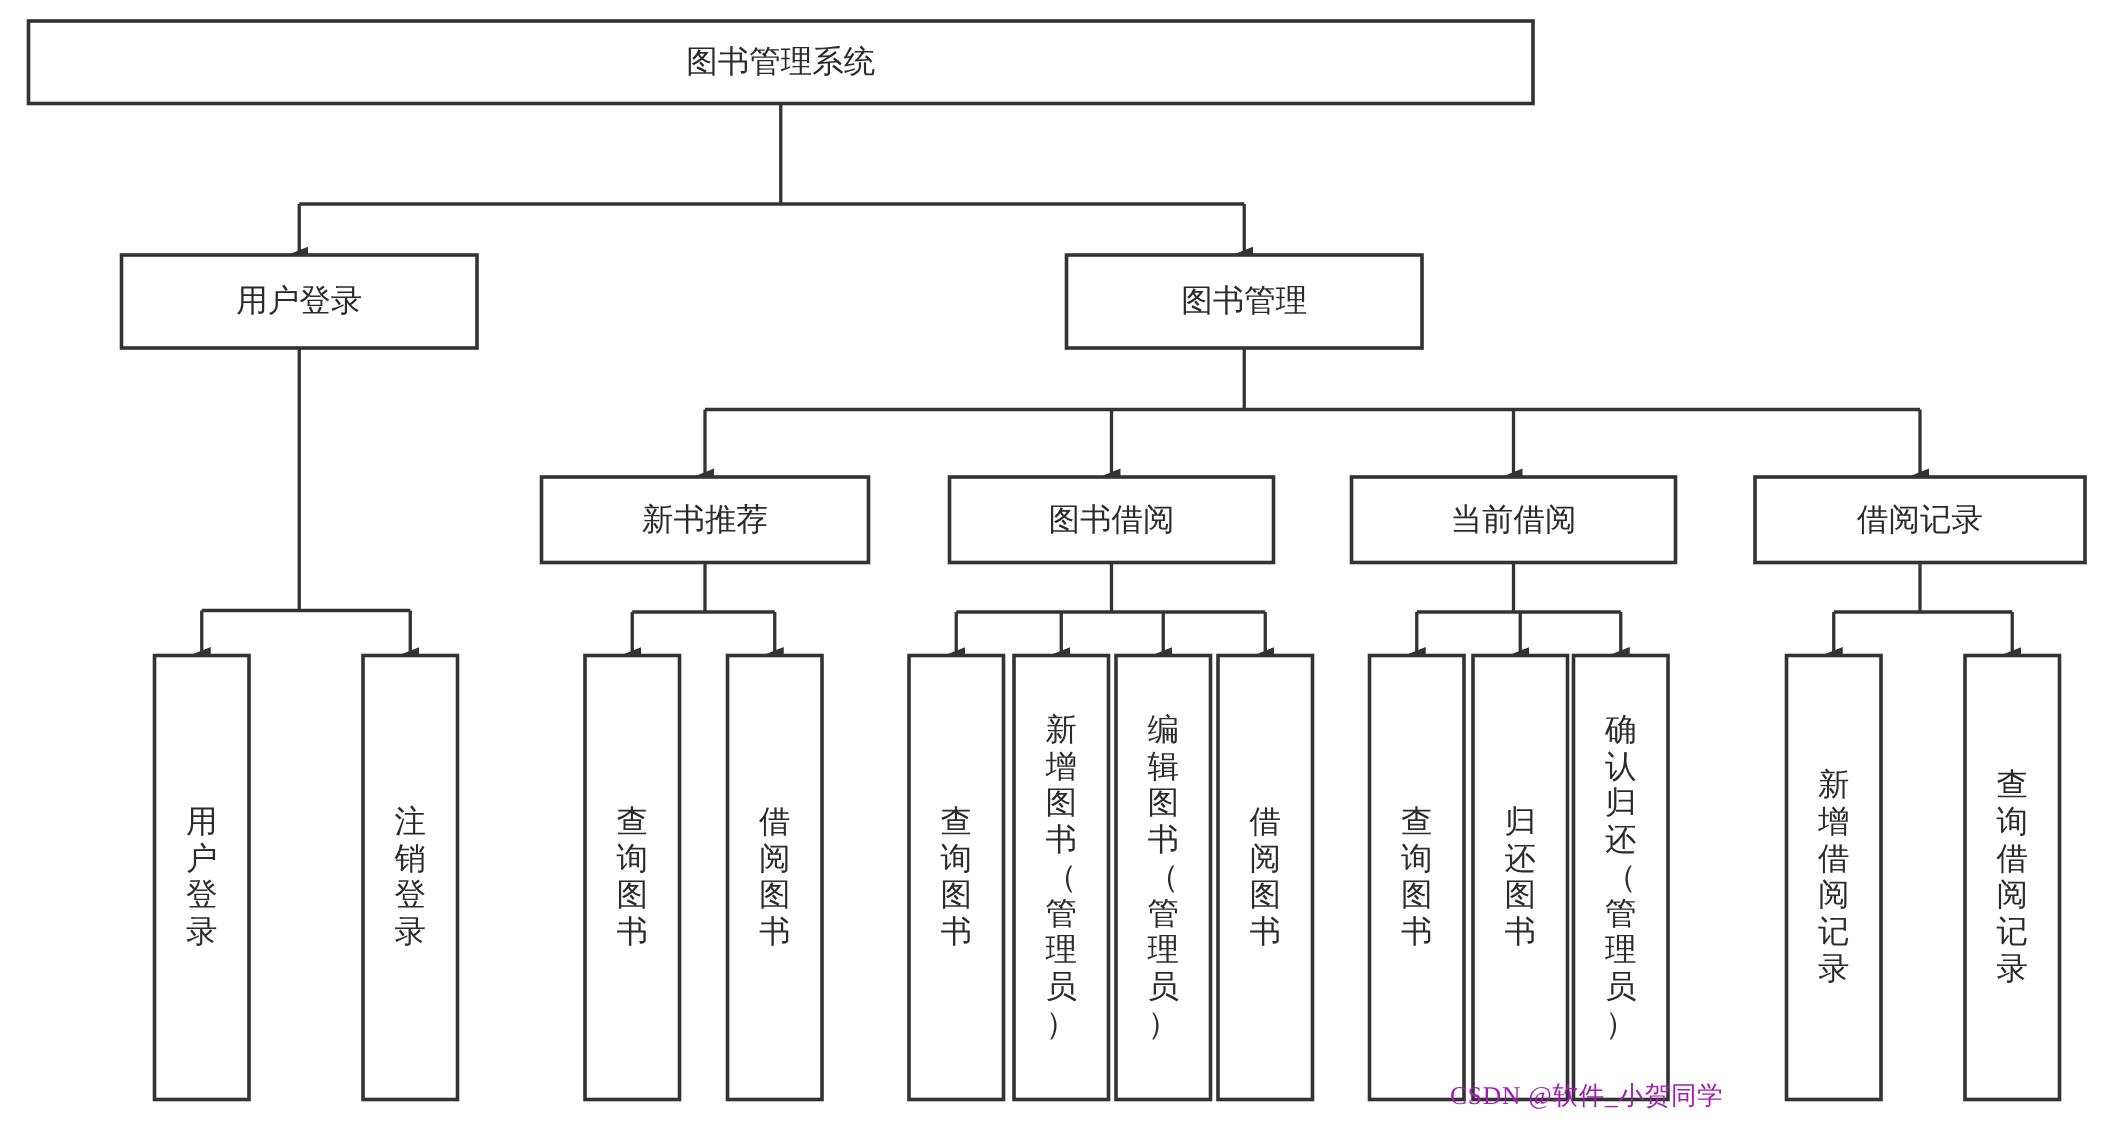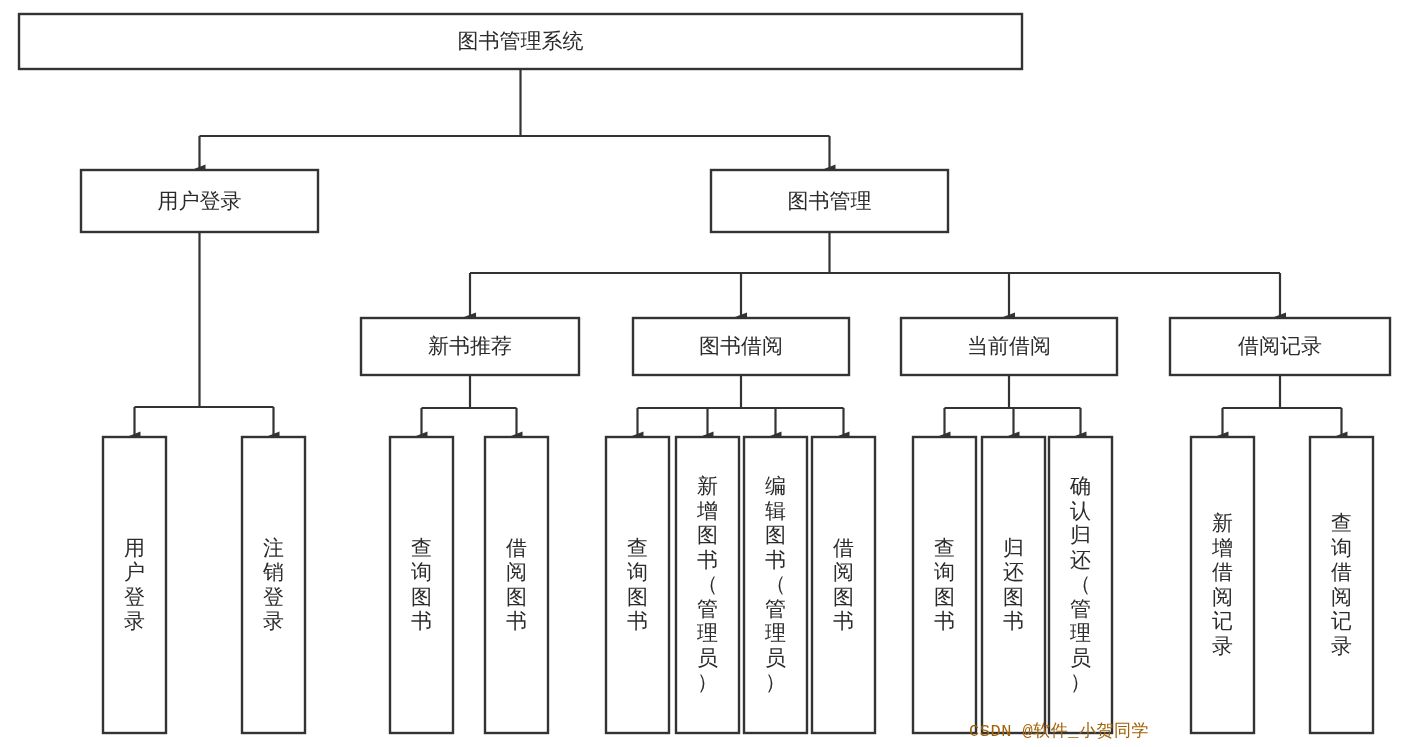--- a/index.html
+++ b/index.html
@@ -49,23 +49,23 @@
   .node-label-vertical {
     fill: #2b2b2b;
     font-family: "Liberation Sans", "DejaVu Sans", sans-serif;
     font-size: 21px;
     text-anchor: middle;
   }
   .watermark {
     position: absolute;
     right: 8px;
     bottom: 5px;
-    color: #a16207;
+    color: #a21caf;
     font-size: 17px;
-    font-family: Liberation Mono, monospace;
+    font-family: Liberation Serif, serif;
     letter-spacing: 0.5px;
     white-space: nowrap;
     user-select: none;
   }
 </style>
 </head>
 <body>
 
 <div id="diagram-root">
   <svg class="diagram" viewBox="0 0 1405 747" xmlns="http://www.w3.org/2000/svg">

